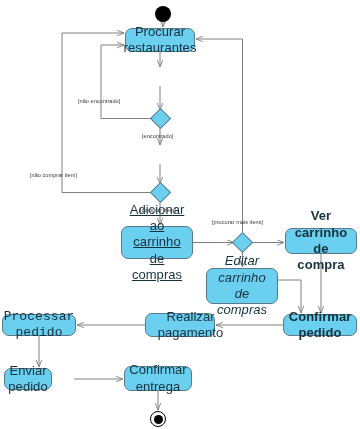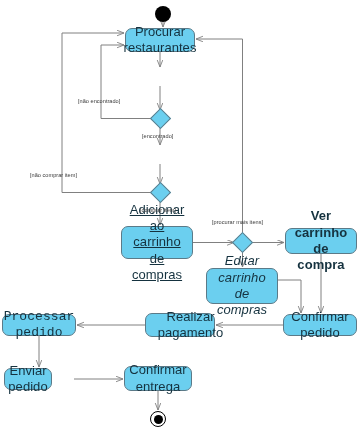--- a/index.html
+++ b/index.html
@@ -149,21 +149,21 @@
   <div class="diamond" style="left:153px; top:185px;"></div>
 
   <div class="node" style="left:121px; top:226px; width:72px; height:33px;text-decoration:underline;">Adicionar ao carrinho de compras</div>
 
   <div class="diamond" style="left:235px; top:235px;"></div>
 
   <div class="node" style="left:285px; top:228px; width:72px; height:26px;font-weight:bold;">Ver carrinho de compra</div>
 
   <div class="node" style="left:206px; top:268px; width:72px; height:36px;font-style:italic;">Editar carrinho de compras</div>
 
-  <div class="node" style="left:283px; top:314px; width:74px; height:22px;">Confirmar pedido</div>
+  <div class="node" style="left:283px; top:314px; width:74px; height:22px;font-weight:bold;">Confirmar pedido</div>
 
   <div class="node" style="left:145px; top:313px; width:70px; height:24px;padding-left:24px;">Realizar pagamento</div>
 
   <div class="node" style="left:2px; top:314px; width:74px; height:22px;font-family:Liberation Mono, monospace;">Processar pedido</div>
 
   <div class="node" style="left:4px; top:368px; width:48px; height:22px;">Enviar pedido</div>
 
   <div class="node" style="left:124px; top:366px; width:68px; height:25px;">Confirmar entrega</div>
 
   <div class="end-node" style="left:150px; top:411px;"></div>

